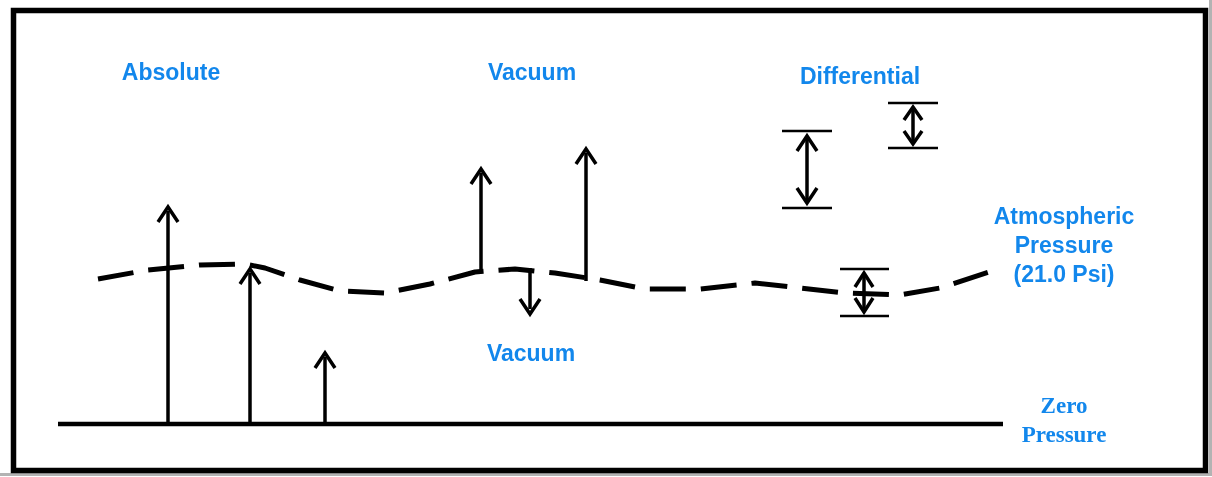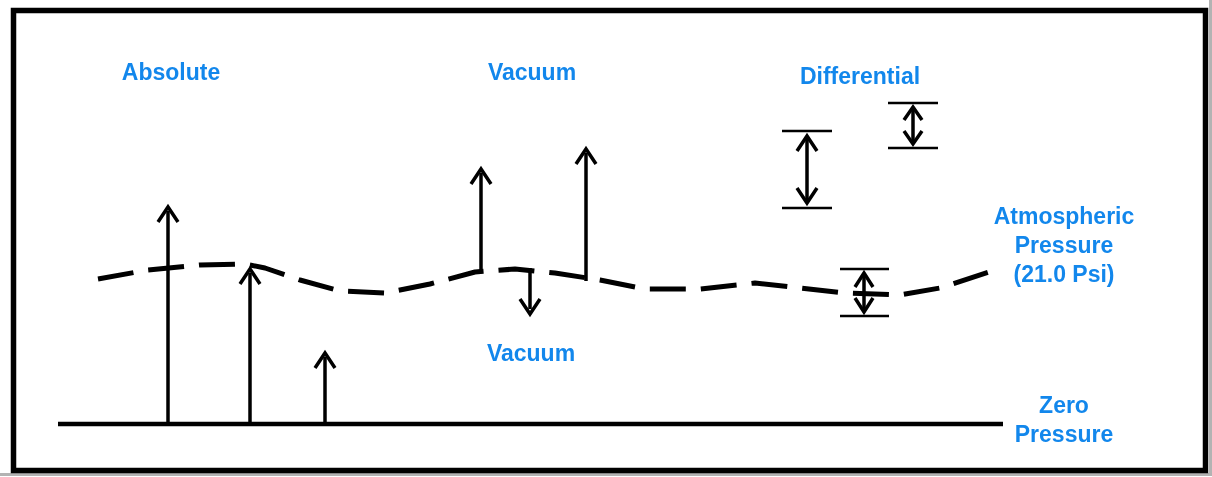--- a/index.html
+++ b/index.html
@@ -104,18 +104,18 @@
   <div class="lbl" style="left:860px;top:76px;">Differential</div>
 
   <div class="lbl" style="left:531px;top:353px;text-align:right;">Vacuum</div>
 
   <div class="lbl" style="left:1064px;top:245px;">
     <span class="ln">Atmospheric</span>
     <span class="ln">Pressure</span>
     <span class="ln">(21.0 Psi)</span>
   </div>
 
-  <div class="lbl" style="left:1064px;top:420px;">
+  <div class="lbl" style="left:1064px;top:420px;font-family:Liberation Serif, serif;">
     <span class="ln">Zero</span>
     <span class="ln">Pressure</span>
   </div>
 
 </div>
 
 </body></html>

